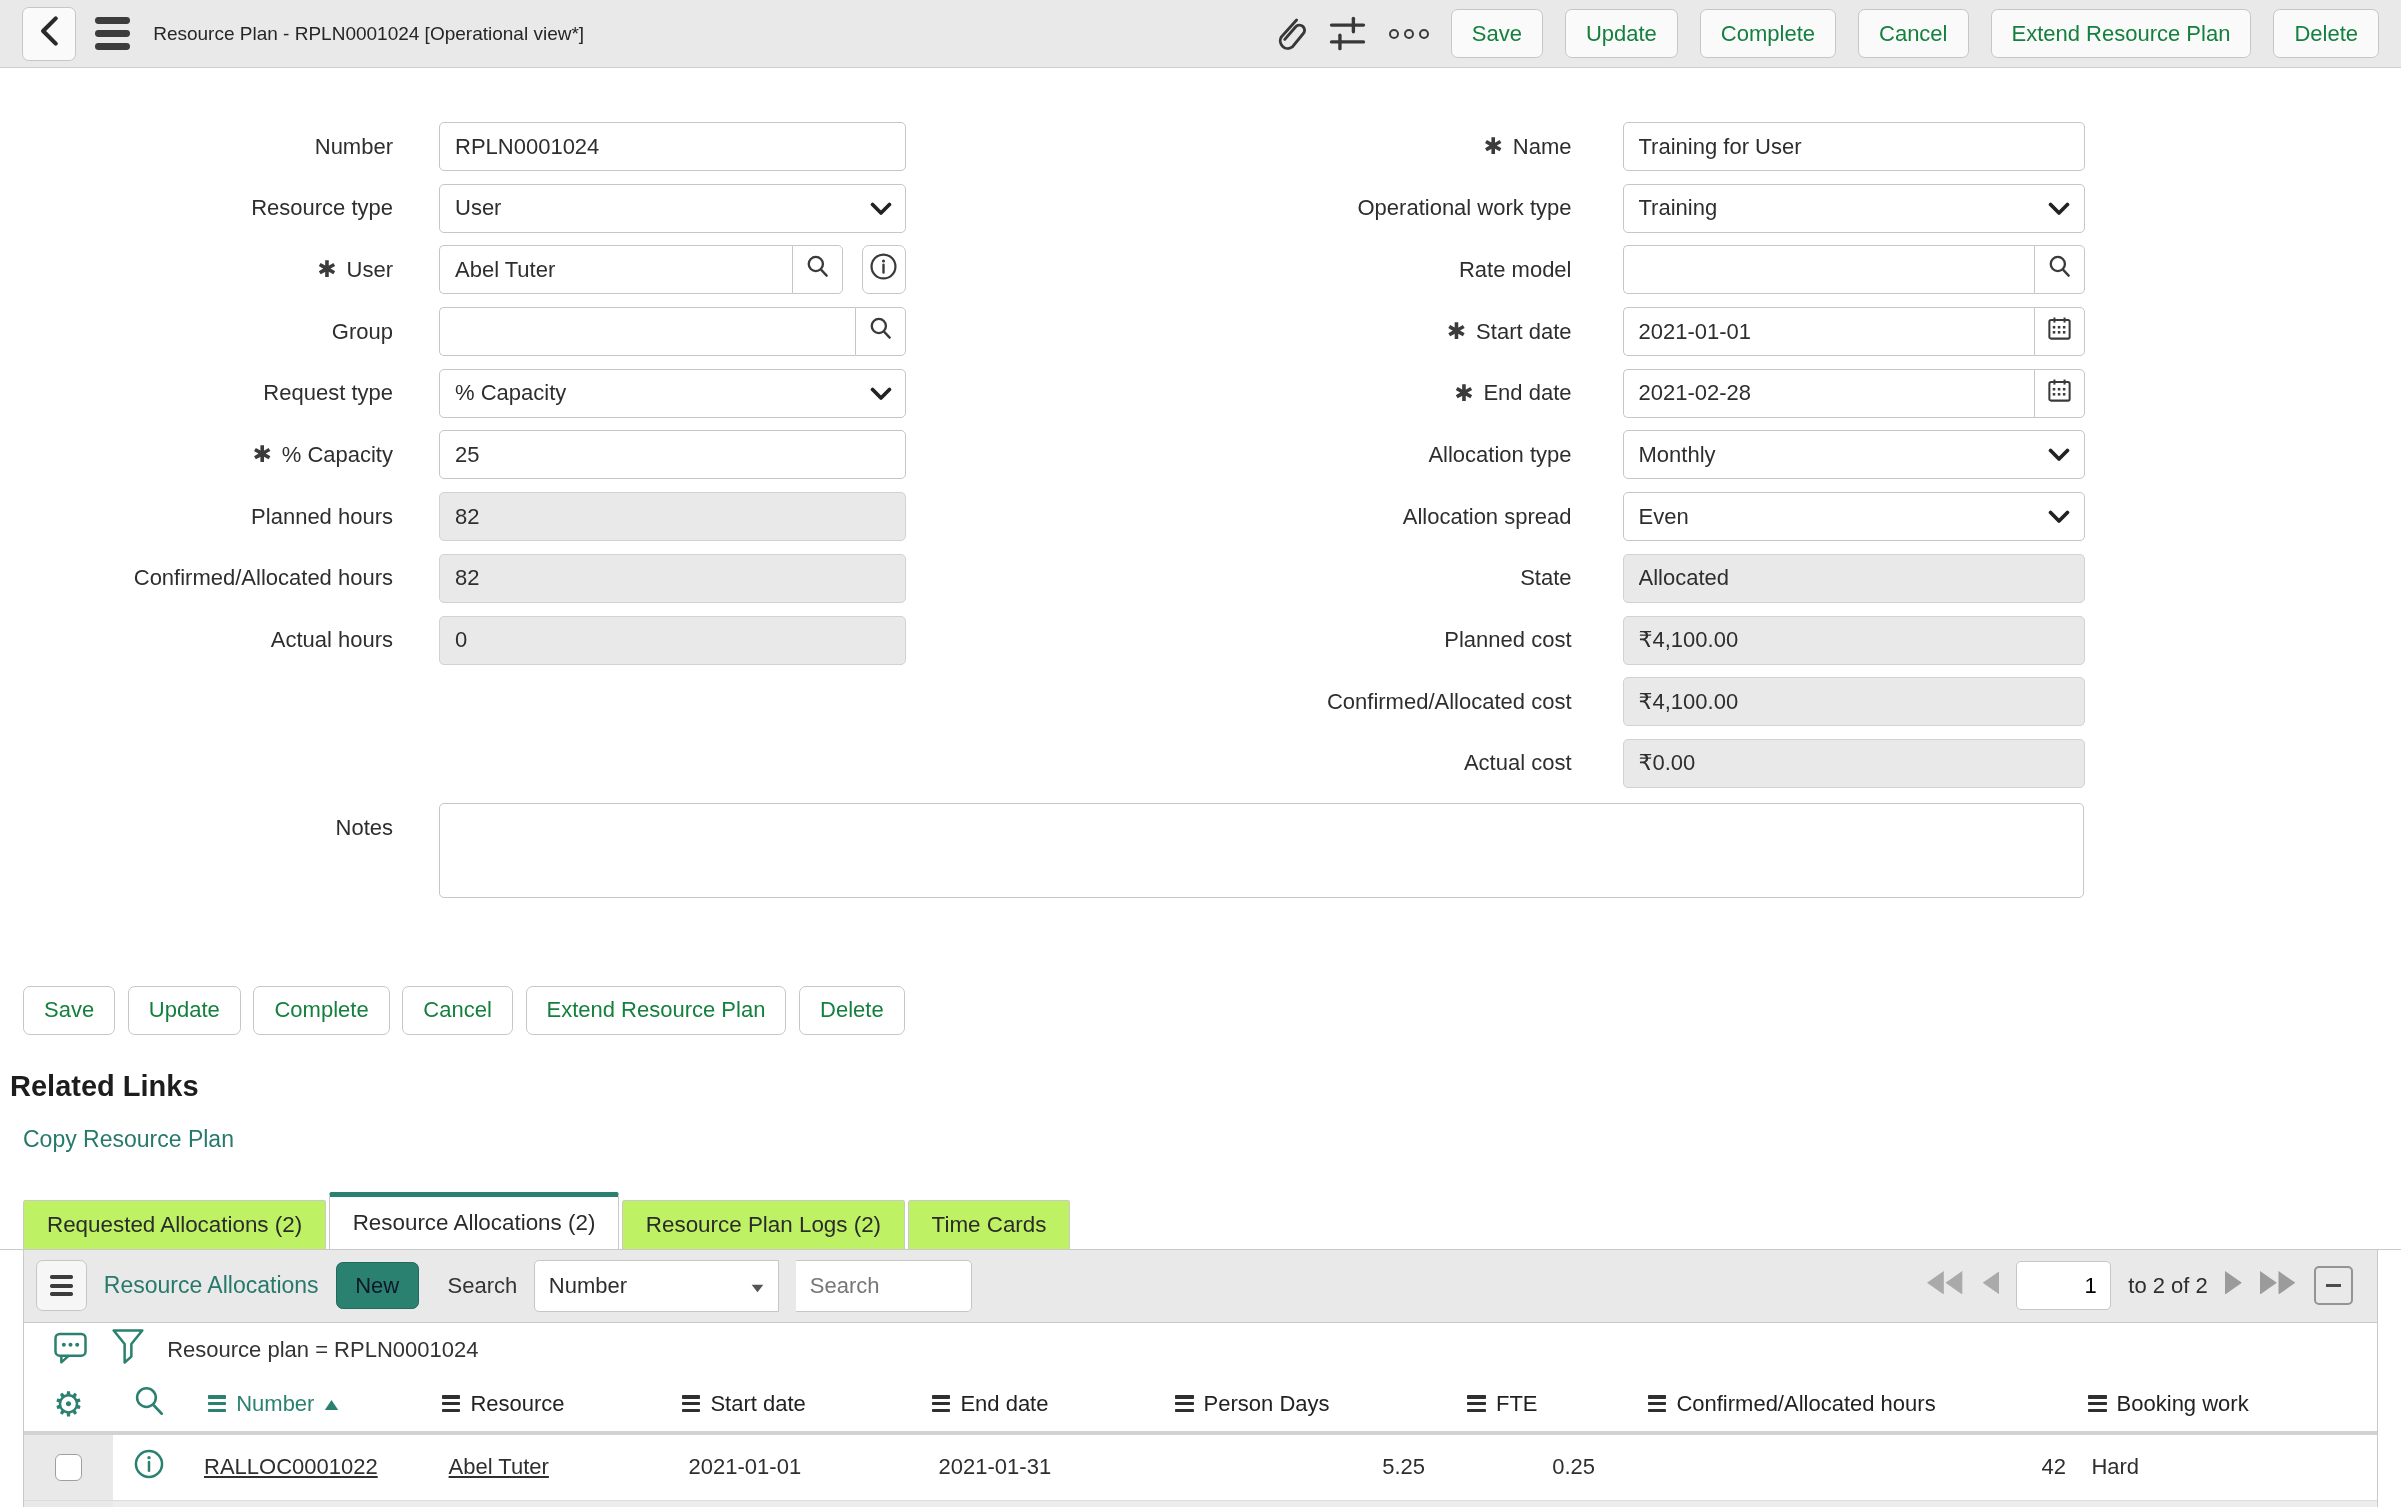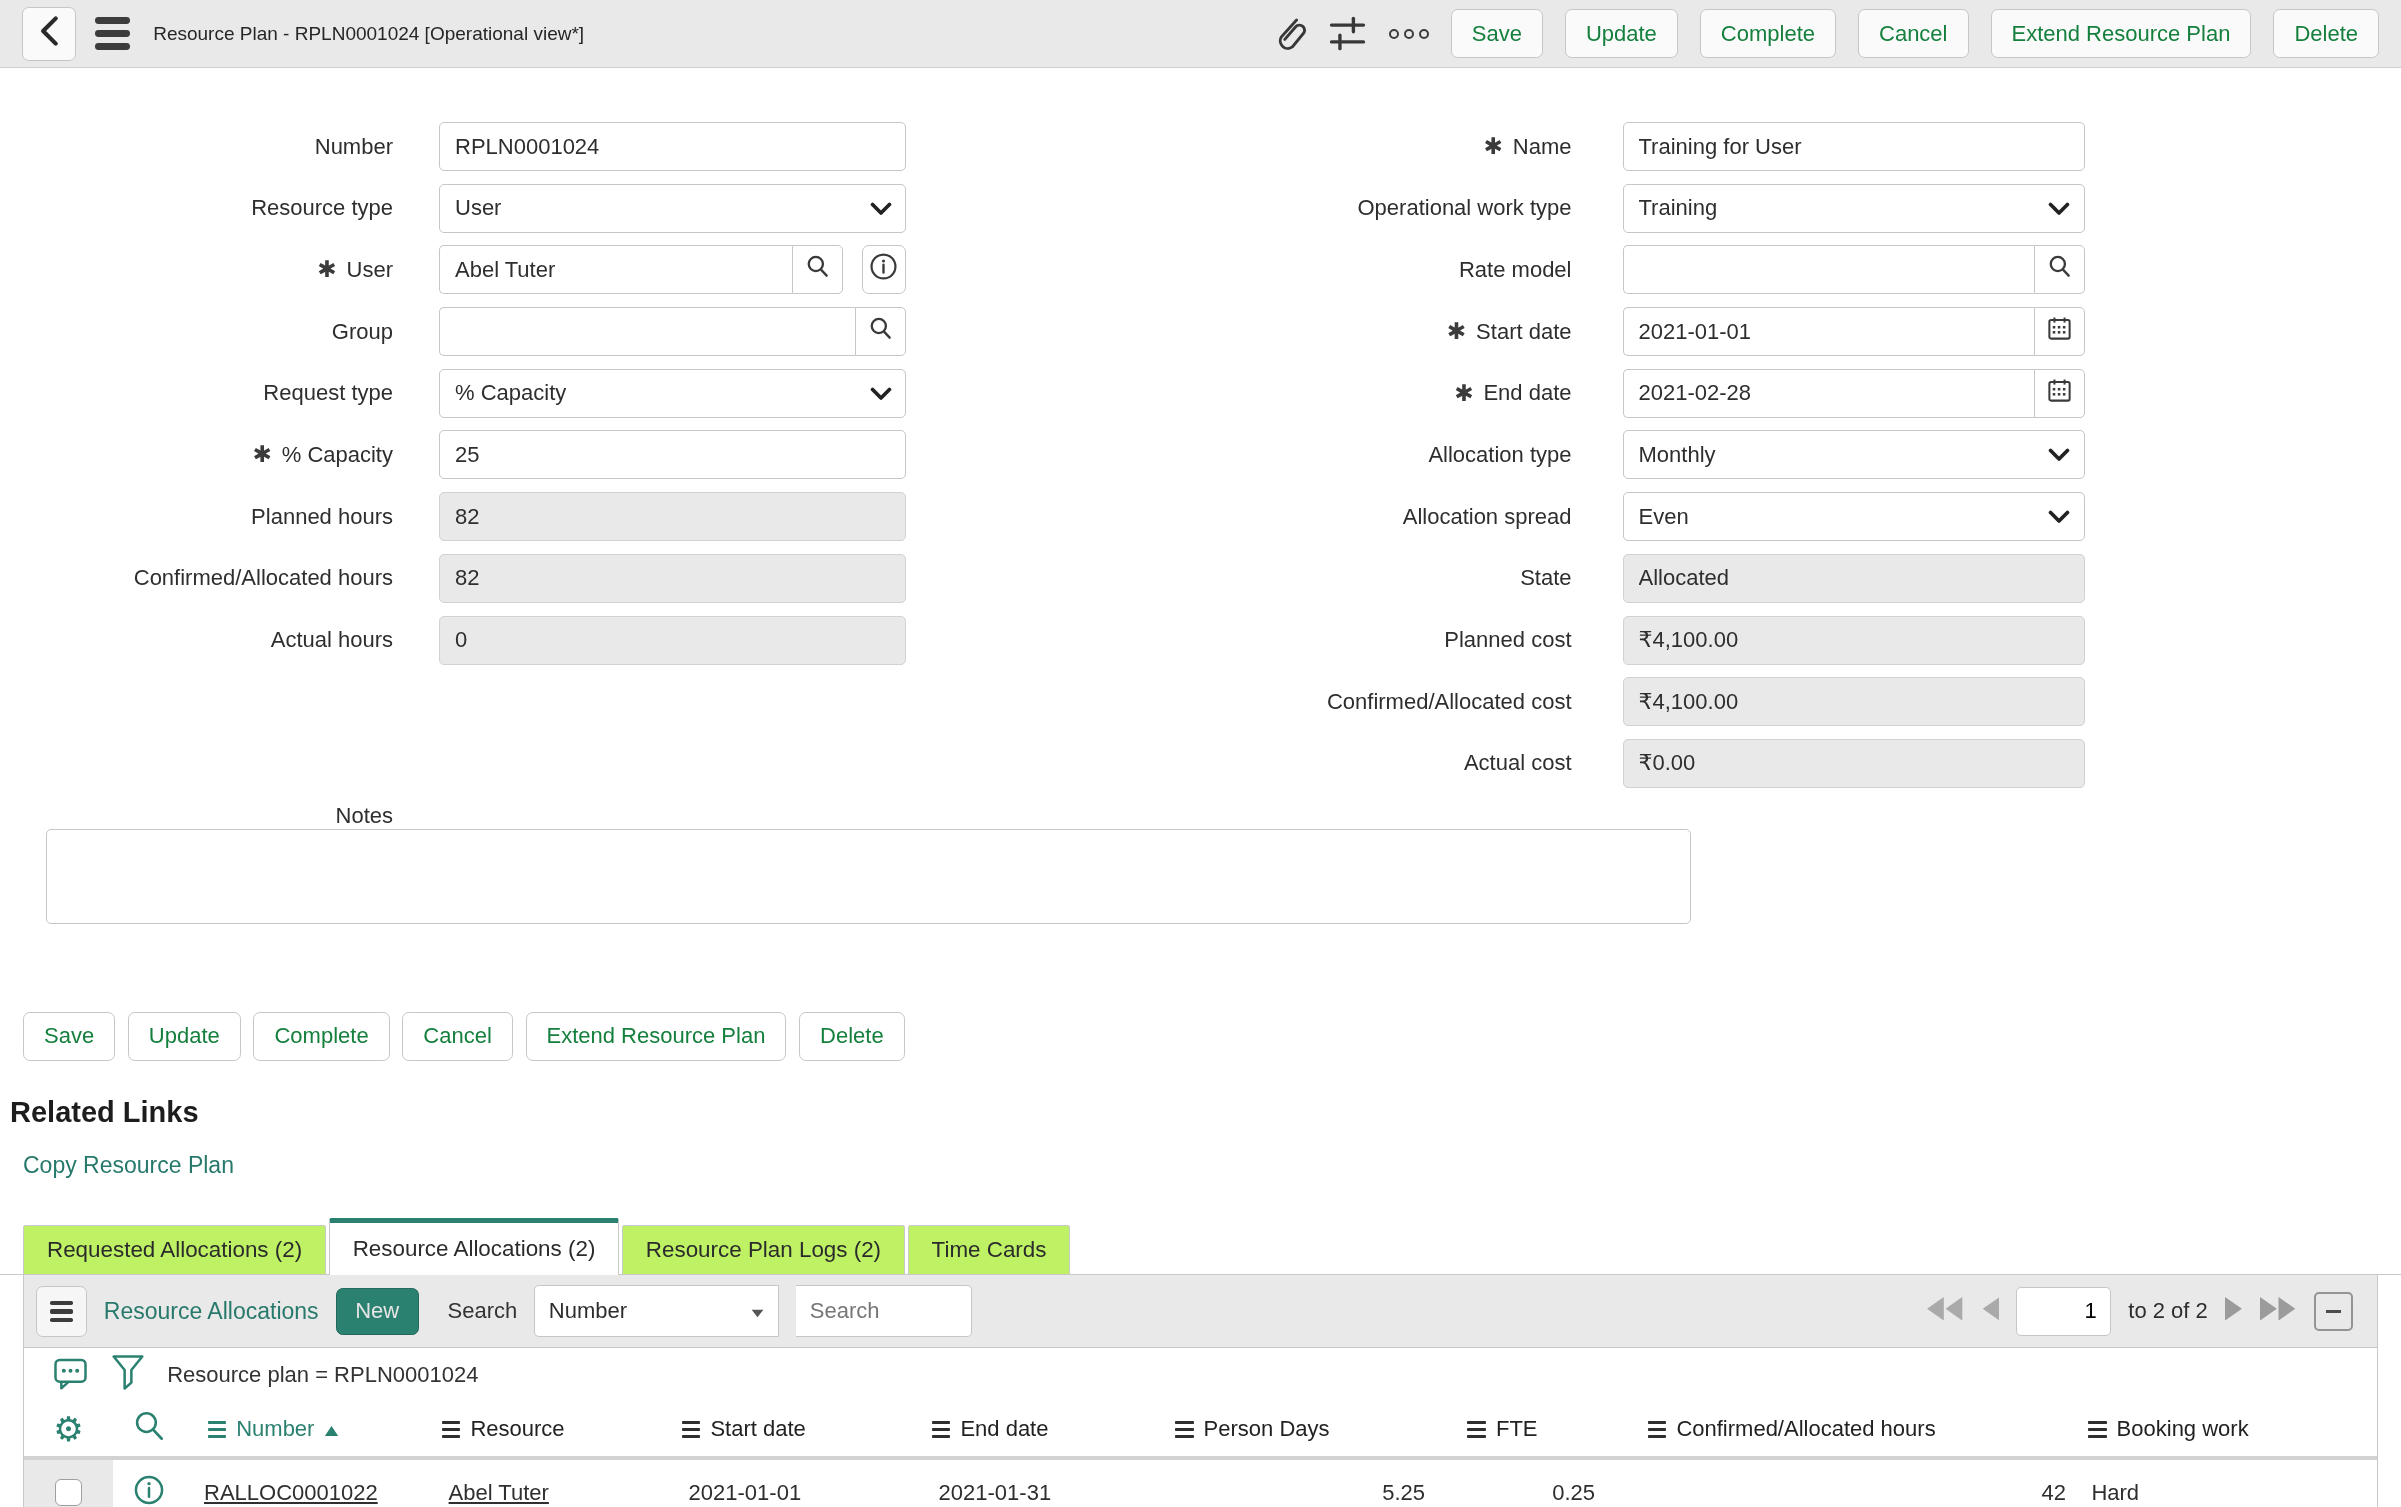--- a/index.html
+++ b/index.html
@@ -41,21 +41,21 @@
   .sel { width:100%; height:49px; border:1.3px solid #c6c6c6; border-radius:5px; background:#fff;
     display:flex; align-items:center; justify-content:space-between; padding:0 13.5px 0 15px; }
 
   .ref { width:100%; display:flex; }
   .ref .tinp { border-radius:5px 0 0 5px; border-right:none; flex:1; min-width:0; }
   .seg { width:51px; height:49px; border:1.3px solid #c6c6c6; border-radius:0 5px 5px 0;
     background:#fff; display:flex; align-items:center; justify-content:center; flex:0 0 auto; }
   .info-btn { width:51px; height:49px; margin-left:18.6px; border:1.3px solid #c6c6c6; border-radius:6.8px;
     background:#fff; display:flex; align-items:center; justify-content:center; }
 
-  .notes-row { display:flex; margin-top:3px;flex-direction:column; }
+  .notes-row { display:flex; margin-top:15px; }
   .notes-row .lbl { width:393px; align-items:flex-start; padding-top:11.8px; }
   .notes { margin-left:46px; width:1645px; height:95px; border:1.3px solid #c6c6c6; border-radius:5px;
     resize:none; font:22px "Liberation Sans","DejaVu Sans",sans-serif; padding:10px 13.5px; }
 
   .footer-btns { display:flex; gap:12.7px; margin:88px 0 0 23px; }
   .footer-btns .btn { background:#fff; }
 
   .related-h { font-size:29px; font-weight:600; color:#1d1d1d; margin:35px 0 0 10px; }
   .copy-link { display:inline-block; margin:23.6px 0 0 23px; color:#27796b; font-size:23px; text-decoration:none; }
 
@@ -68,21 +68,21 @@
 
   
   .listbox { margin:0 23px; border:0.8px solid #c9c9c9; border-top:none; background:#fff; }
   .ltoolbar { height:73px; background:#e9e9e9; border-bottom:0.8px solid #c9c9c9;
     display:flex; align-items:center; padding:0 11.8px; gap:17px; }
   .tb-burger { width:51px; height:51px; background:#f6f6f6; border:0.8px solid #c6c6c6; border-radius:6.8px;
     display:flex; align-items:center; justify-content:center; }
   .tb-burger .bars i { width:23.6px; height:4.2px; background:#3c3c3c; border-radius:1.7px; display:block; }
   .bars { display:flex; flex-direction:column; gap:4.2px; }
   .list-title { color:#27796b; font-size:23px; text-decoration:none; }
-  .new-btn { background:#2b8170; border:0.8px solid #246a5c; color:#e5e5e5; border-radius:6.8px; height:47px;
+  .new-btn { background:#2b8170; border:0.8px solid #246a5c; color:#0f172a; border-radius:6.8px; height:47px;
     padding:0 18.6px; font-size:22px; display:flex; align-items:center; }
   .srch-lbl { margin-left:11.8px; color:#333; }
   .srch-sel { width:245px; height:52px; background:#fff; border:0.8px solid #c6c6c6; border-radius:5px 0 0 5px;
     display:flex; align-items:center; justify-content:space-between; padding:0 13.5px; }
   .srch-inp { width:176px; height:52px; border:0.8px solid #c6c6c6; border-left:none; border-radius:0 5px 5px 0;
     padding:0 13.5px; font:22px "Liberation Sans","DejaVu Sans",sans-serif; color:#2e2e2e; }
   .srch-inp::placeholder { color:#767676; }
   .pager { margin-left:auto; display:flex; align-items:center; gap:17px; padding-right:11.8px; }
   .pg-inp { width:95px; height:49px; border:0.8px solid #c6c6c6; border-radius:5px; text-align:right;
     padding:0 13.5px; font:22px "Liberation Sans","DejaVu Sans",sans-serif; }

